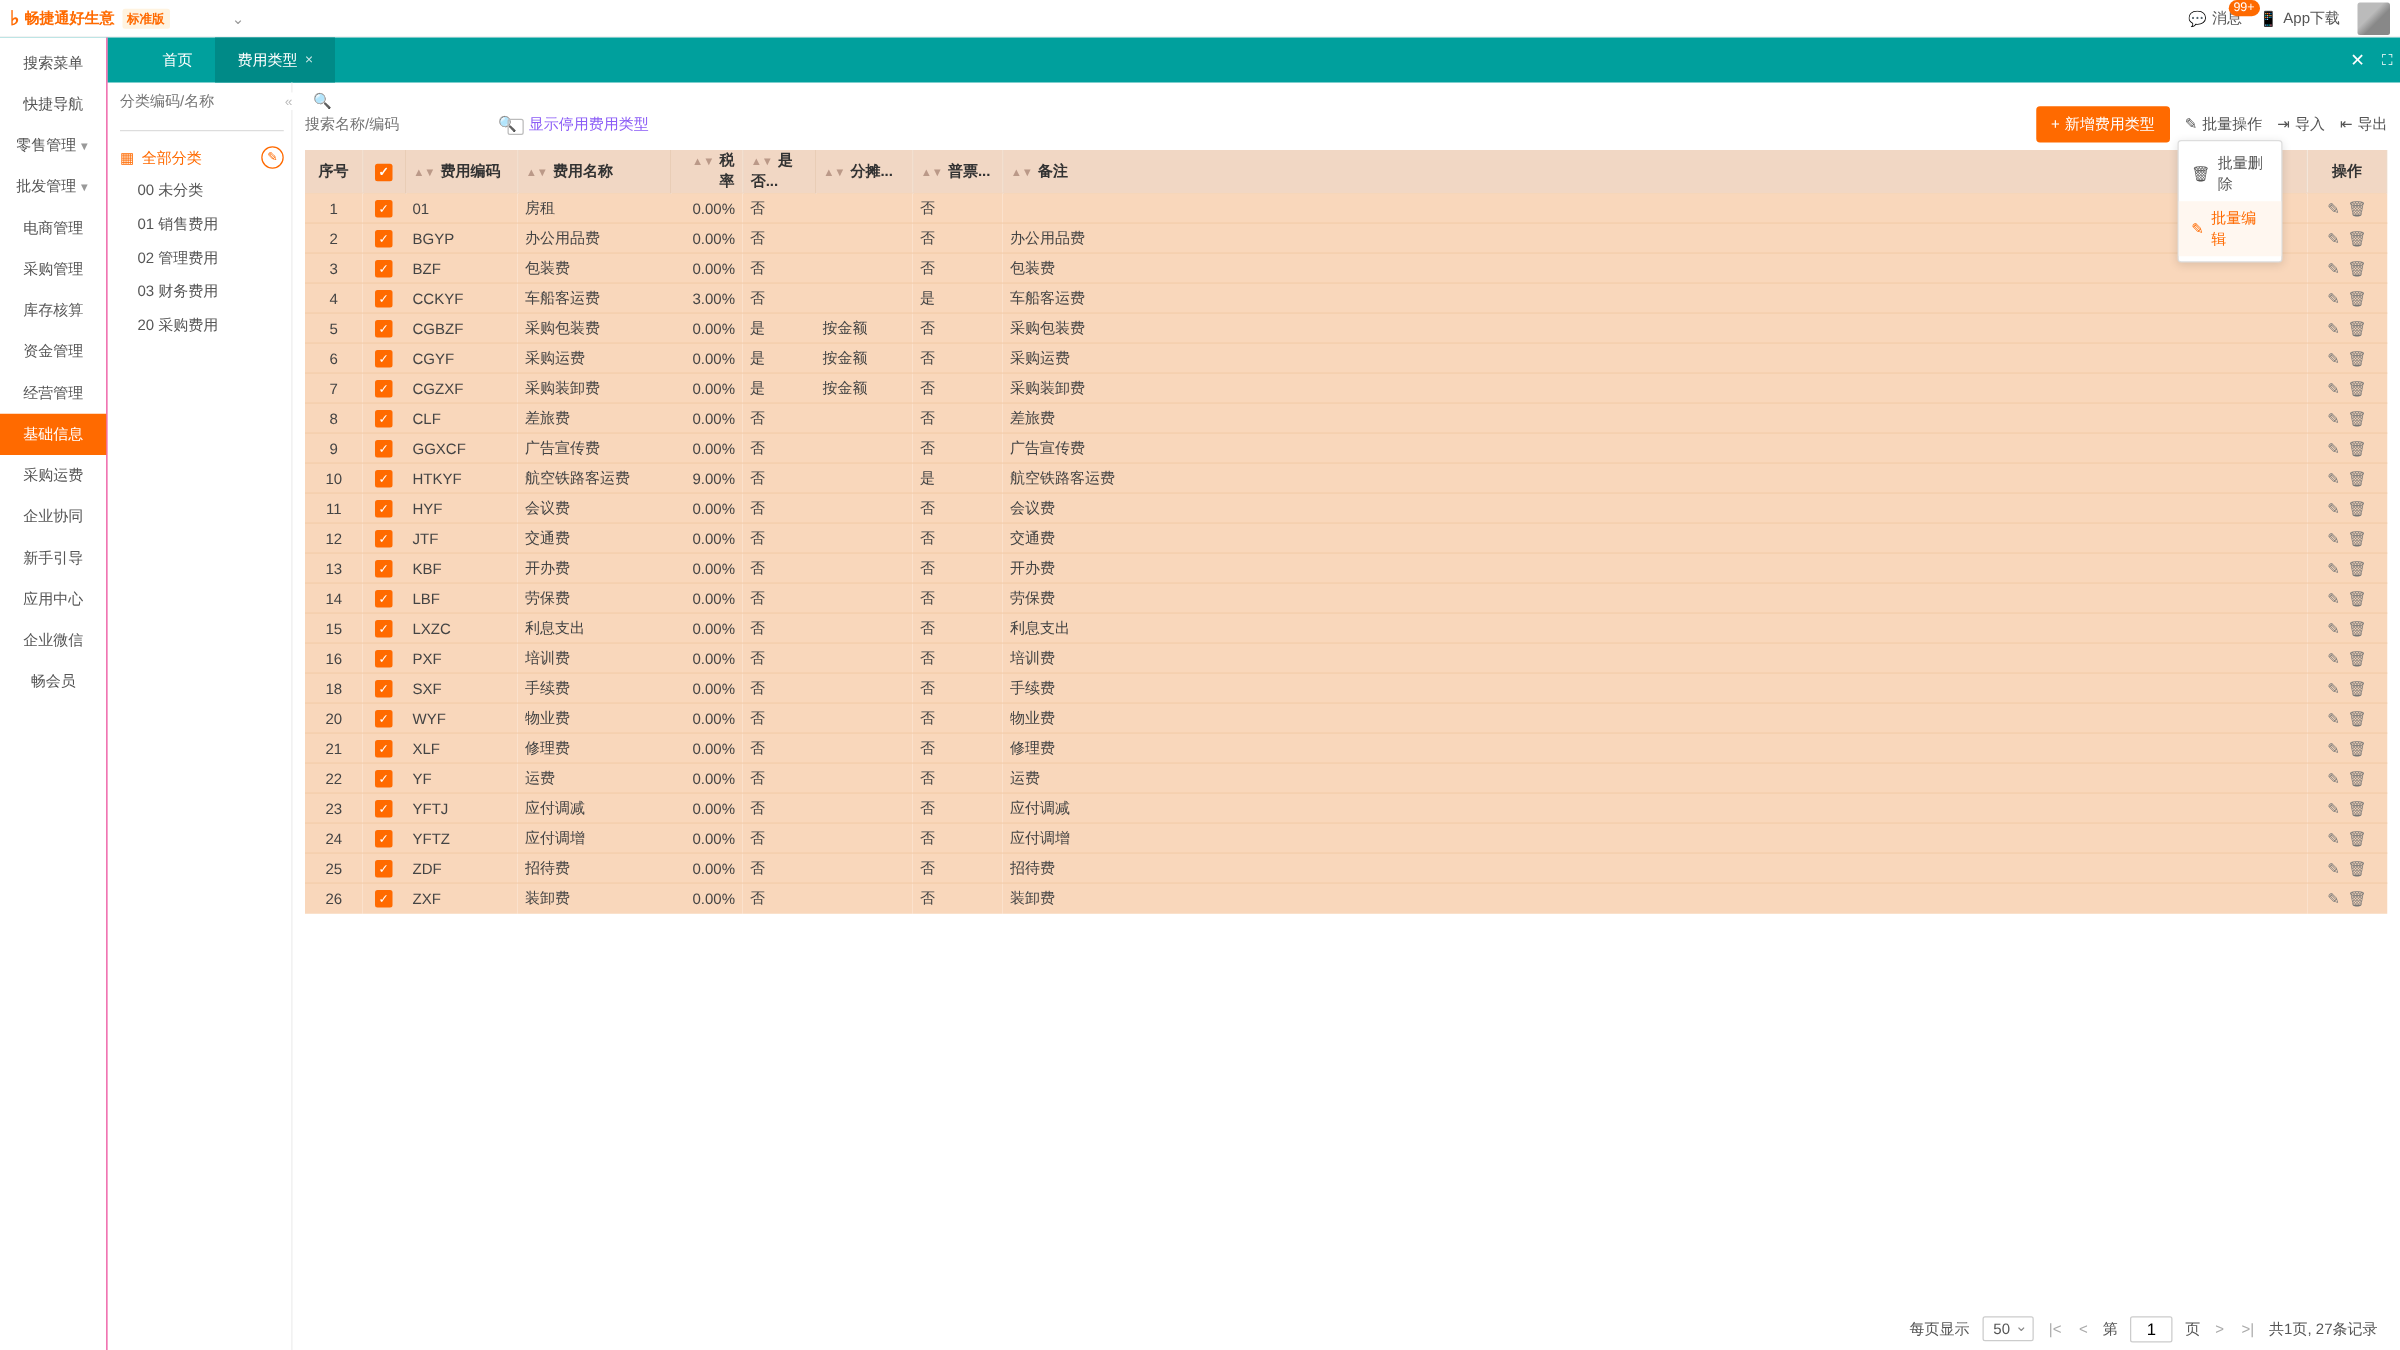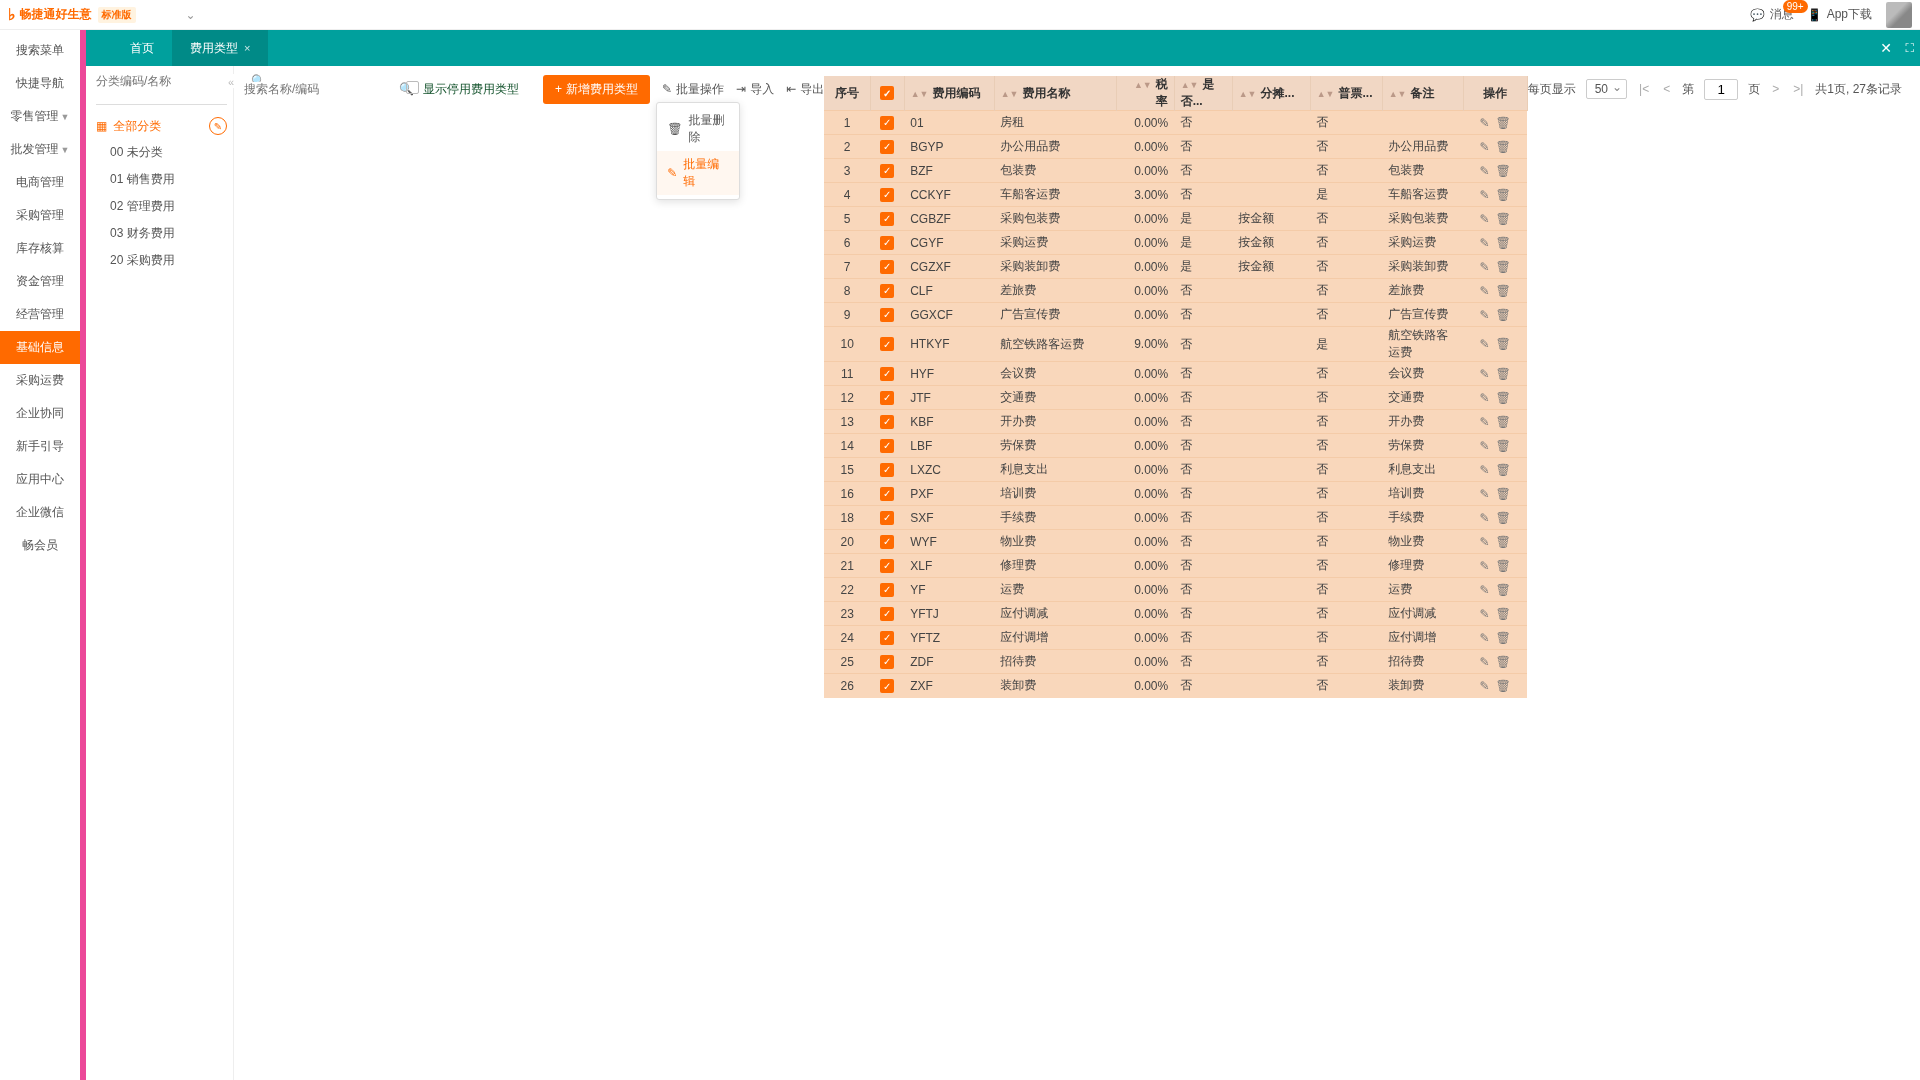--- a/index.html
+++ b/index.html
@@ -15,39 +15,39 @@
 .avatar{width:26px;height:26px;background:linear-gradient(135deg,#bbb 40%,#888 60%);border-radius:2px}
 .topbar-dropdown{width:60px;height:18px;display:flex;align-items:center;justify-content:flex-end;color:#999}
 .navbar{height:36px;background:#00a09d;display:flex;align-items:center;position:relative}
 .nav-tab{height:100%;display:flex;align-items:center;padding:0 18px;color:#fff;cursor:pointer;gap:6px}
 .nav-tab.home{margin-left:112px}
 .nav-tab.active{background:#008a87}
 .nav-close{font-size:11px;opacity:.8}
 .nav-x{position:absolute;right:28px;color:#fff;cursor:pointer;font-size:14px}
 .nav-expand{position:absolute;right:6px;color:#fff;cursor:pointer;font-size:12px}
 .body{flex:1;display:flex;min-height:0}
-.sidebar{width:86px;border-right:6px solid #ec4899;display:flex;flex-direction:column;padding-top:4px;position:absolute;top:30px;left:0;bottom:0;background:#fff;z-index:2}
+.sidebar{width:86px;border-right:1px solid #ec4899;display:flex;flex-direction:column;padding-top:4px;position:absolute;top:30px;left:0;bottom:0;background:#fff;z-index:2}
 .side-item{height:33px;display:flex;align-items:center;justify-content:center;cursor:pointer;color:#555;position:relative;gap:2px}
 .side-item.active{background:#ff6a00;color:#fff}
 .side-caret{font-size:9px;color:#999}
 .content{flex:1;display:flex;margin-left:86px;min-width:0}
 .tree{width:148px;border-right:1px solid #eee;padding:8px 6px 8px 10px;position:relative}
 .tree-search{display:flex;align-items:flex-end;border-bottom:1px solid #ddd;padding-bottom:16px;margin-bottom:8px}
 .tree-search input{border:none;outline:none;flex:1;font-size:12px;color:#333}
 .tree-search .sicon{color:#ff6a00}
 .tree-head{display:flex;align-items:center;color:#ff6a00;gap:6px;padding:4px 0;font-weight:500}
 .tree-head-icon{width:18px;height:18px;border:1px solid #ff6a00;border-radius:50%;display:flex;align-items:center;justify-content:center;font-size:10px;margin-left:auto}
 .tree-collapse{position:absolute;right:-1px;top:10px;color:#bbb;cursor:pointer;font-size:11px}
 .tree-item{padding:5px 0 5px 14px;color:#555;cursor:pointer}
-.main{flex:1;display:flex;flex-direction:row;min-width:0;padding:6px 10px 0 10px}
+.main{flex:1;display:flex;flex-direction:column;min-width:0;padding:16px 10px 0 10px}
 .toolbar{display:flex;align-items:center;gap:12px;height:34px;position:relative}
 .tsearch{display:flex;align-items:center;width:150px;border-bottom:1px solid transparent}
 .tsearch input{border:none;outline:none;flex:1;font-size:12px}
 .tsearch .sicon{color:#ff6a00}
-.chk{display:flex;align-items:flex-start;gap:4px;color:#14532d}
+.chk{display:flex;align-items:flex-end;gap:4px;color:#8b5cf6}
 .chk-box{width:13px;height:13px;border:1px solid #bbb;border-radius:2px}
 .toolbar-spacer{flex:1}
 .btn-primary{background:#ff6a00;color:#fff;border:none;border-radius:3px;padding:6px 12px;cursor:pointer;display:flex;align-items:center;gap:4px;font-size:12px}
 .btn-link{color:#555;cursor:pointer;display:flex;align-items:center;gap:4px}
 .dropdown{position:absolute;top:30px;right:84px;background:#fff;border:1px solid #ddd;box-shadow:0 2px 8px rgba(0,0,0,.12);border-radius:3px;padding:4px 0;width:84px;z-index:5}
 .dd-item{padding:5px 10px;cursor:pointer;display:flex;align-items:center;gap:6px;color:#555}
 .dd-item.hl{color:#ff6a00;background:#fff7f0}
 .table-wrap{flex:1;overflow:auto;margin-top:4px}
 table{width:100%;border-collapse:collapse;table-layout:fixed}
 th{background:#f1d7c4;height:30px;text-align:left;padding:0 6px;font-weight:600;color:#333;border-right:1px solid #e9cdb6;position:relative}

